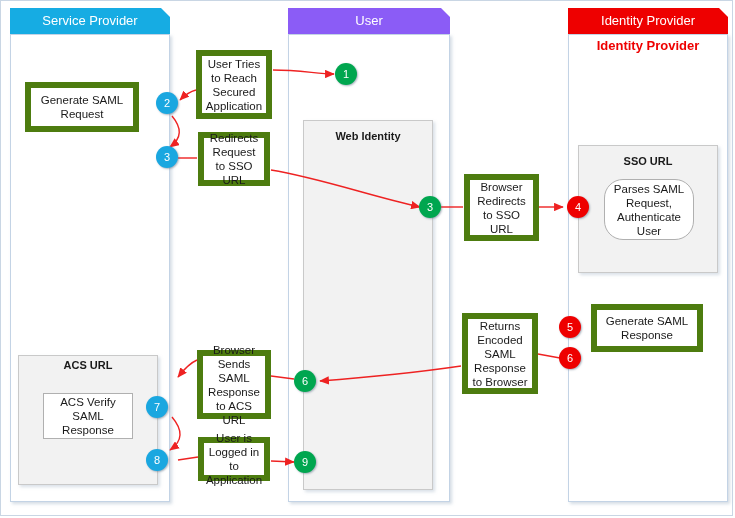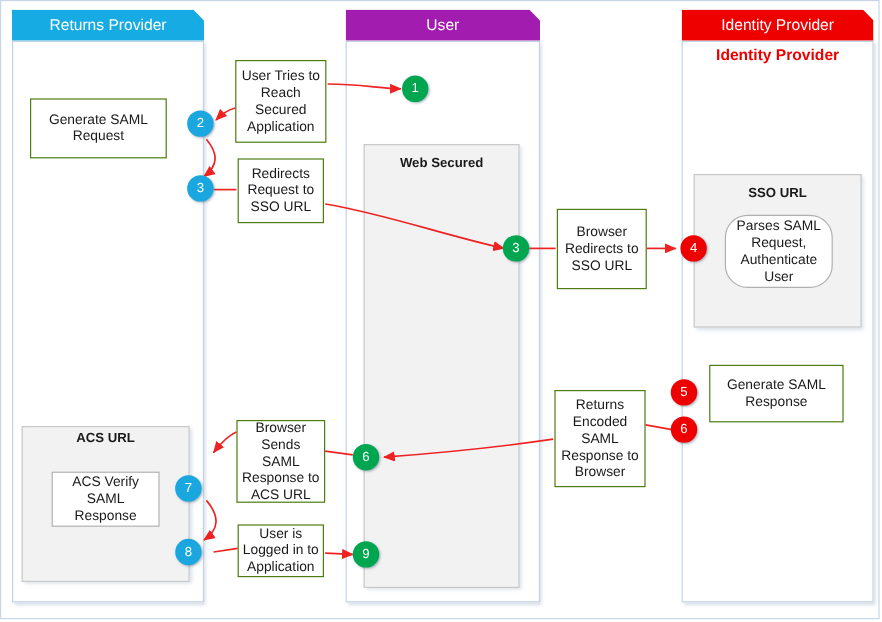--- a/index.html
+++ b/index.html
@@ -68,21 +68,21 @@
     text-align: center;
     font-size: 11px;
     font-weight: bold;
     color: #1a1a1a;
   }
   
   .box {
     position: absolute;
     box-sizing: border-box;
     background: #ffffff;
-    border: 1px solid #4d7c0f;
+    border: 6px solid #4d7c0f;
     display: flex;
     align-items: center;
     justify-content: center;
     text-align: center;
     font-size: 11.5px;
     line-height: 14px;
     color: #1a1a1a;
     padding: 1px 3px;
   }
   .box.inner {
@@ -126,46 +126,46 @@
 </head>
 <body>
 
 <div id="canvas">
 
   <div id="canvas-border"></div>
 
   <div class="lane" style="left:10px; top:8px; width:160px; height:494px;">
     <div class="lane-body" style="top:26px; width:160px; height:468px;"></div>
     <div class="lane-header" style="width:160px; background:#16ace3;">
-      <span>Returns Provider</span>
+      <span>Service Provider</span>
     </div>
   </div>
 
   <div class="lane" style="left:288px; top:8px; width:162px; height:494px;">
     <div class="lane-body" style="top:26px; width:162px; height:468px;"></div>
-    <div class="lane-header" style="width:162px; background:#a21caf;">
+    <div class="lane-header" style="width:162px; background:#8b5cf6;">
       <span>User</span>
     </div>
   </div>
 
   <div class="lane" style="left:568px; top:8px; width:160px; height:494px;">
     <div class="lane-body" style="top:26px; width:160px; height:468px;"></div>
     <div class="lane-header" style="width:160px; background:#ee0000;">
       <span>Identity Provider</span>
     </div>
   </div>
 
   <div class="idp-label" style="left:568px; top:38px; width:160px;">Identity Provider</div>
 
   <div class="grey-box" style="left:18px; top:355px; width:140px; height:130px;">
     <div class="grey-box-title" style="top:3px;">ACS URL</div>
   </div>
 
   <div class="grey-box" style="left:303px; top:120px; width:130px; height:370px;">
-    <div class="grey-box-title" style="top:9px;">Web Secured</div>
+    <div class="grey-box-title" style="top:9px;">Web Identity</div>
   </div>
 
   <div class="grey-box" style="left:578px; top:145px; width:140px; height:128px;">
     <div class="grey-box-title" style="top:9px;">SSO URL</div>
   </div>
 
   <svg id="connectors" viewBox="0 0 735 518">
     <defs>
       <marker id="arrowhead" markerWidth="7" markerHeight="6" refX="6.4" refY="3" orient="auto" markerUnits="strokeWidth">
         <path d="M0,0 L7,3 L0,6 z" fill="#ee2222"></path>
@@ -220,21 +220,21 @@
   </div>
 
   <div class="box inner" style="left:604px; top:179px; width:90px; height:61px;border-radius:19px;">
     <span>Parses SAML Request, Authenticate User</span>
   </div>
 
   <div class="box" style="left:591px; top:304px; width:112px; height:48px;">
     <span>Generate SAML Response</span>
   </div>
 
-  <div class="box" style="left:462px; top:313px; width:76px; height:81px;margin-top:12px;">
+  <div class="box" style="left:462px; top:313px; width:76px; height:81px;">
     <span>Returns Encoded SAML Response to Browser</span>
   </div>
 
   <div class="box inner" style="left:43px; top:393px; width:90px; height:46px;">
     <span>ACS Verify SAML Response</span>
   </div>
 
   <div class="box" style="left:197px; top:350px; width:74px; height:69px;">
     <span>Browser Sends SAML Response to ACS URL</span>
   </div>

